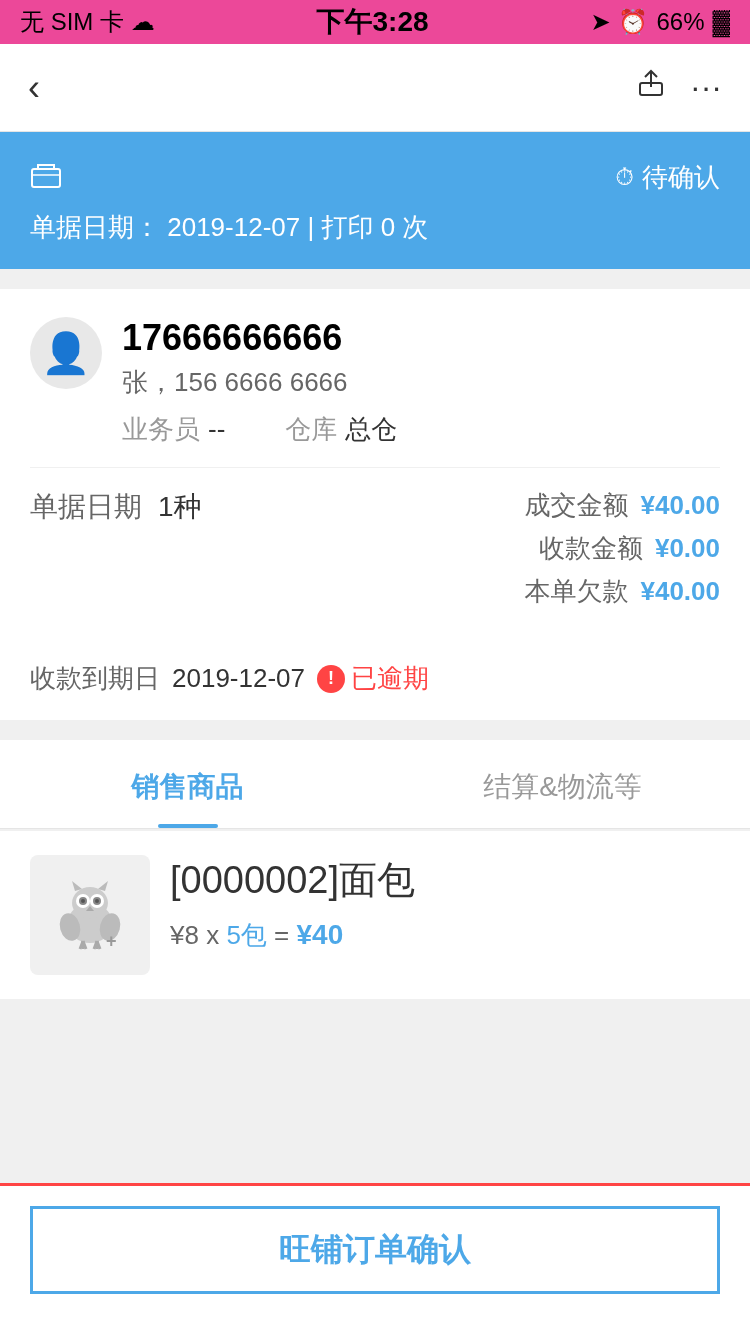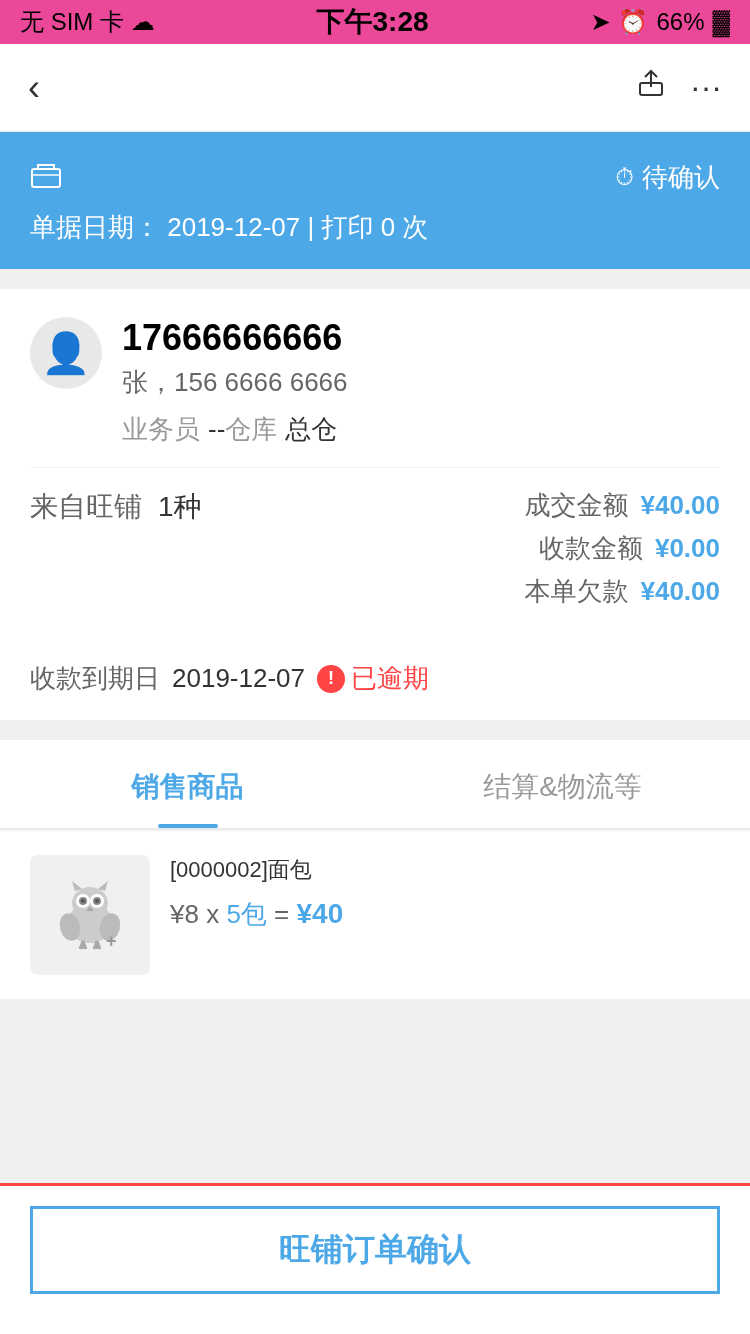--- a/index.html
+++ b/index.html
@@ -131,20 +131,21 @@
       color: #000;
       margin-bottom: 6px;
     }
     .customer-name {
       font-size: 26px;
       color: #666;
       margin-bottom: 8px;
     }
     .customer-detail-row {
       display: flex;
+      gap: 60px;
       font-size: 26px;
       color: #666;
       margin-top: 12px;
     }
     .customer-detail-item { display: flex; align-items: center; gap: 8px; }
     .detail-label { color: #999; }
     .detail-value { color: #333; }
 
     
     .divider {
@@ -262,21 +263,21 @@
       background: #f0f0f0;
       border-radius: 8px;
       display: flex;
       align-items: center;
       justify-content: center;
       flex-shrink: 0;
       overflow: hidden;
     }
     .product-info { flex: 1; }
     .product-name {
-      font-size: 22px;
+      font-size: 38px;
       color: #333;
       font-weight: 500;
       margin-bottom: 12px;
     }
     .product-price-row {
       font-size: 26px;
       color: #666;
     }
     .price-highlight { color: #4da8e8; }
     .price-total { color: #4da8e8; font-weight: 600; font-size: 28px; }
@@ -390,21 +391,21 @@
           <span class="detail-value">总仓</span>
         </div>
       </div>
     </div>
   </div>
 
   <div class="divider"></div>
 
   <div class="amount-section">
     <div class="amount-left">
-      <span class="amount-label">来自旺铺</span>
+      <span class="amount-label">单据日期</span>
       <span class="amount-value">1种</span>
     </div>
     <div class="amount-right">
       <div class="amount-row">
         <span class="amount-row-label">成交金额</span>
         <span class="amount-blue">¥40.00</span>
       </div>
       <div class="amount-row">
         <span class="amount-row-label">收款金额</span>
         <span class="amount-blue">¥0.00</span>

